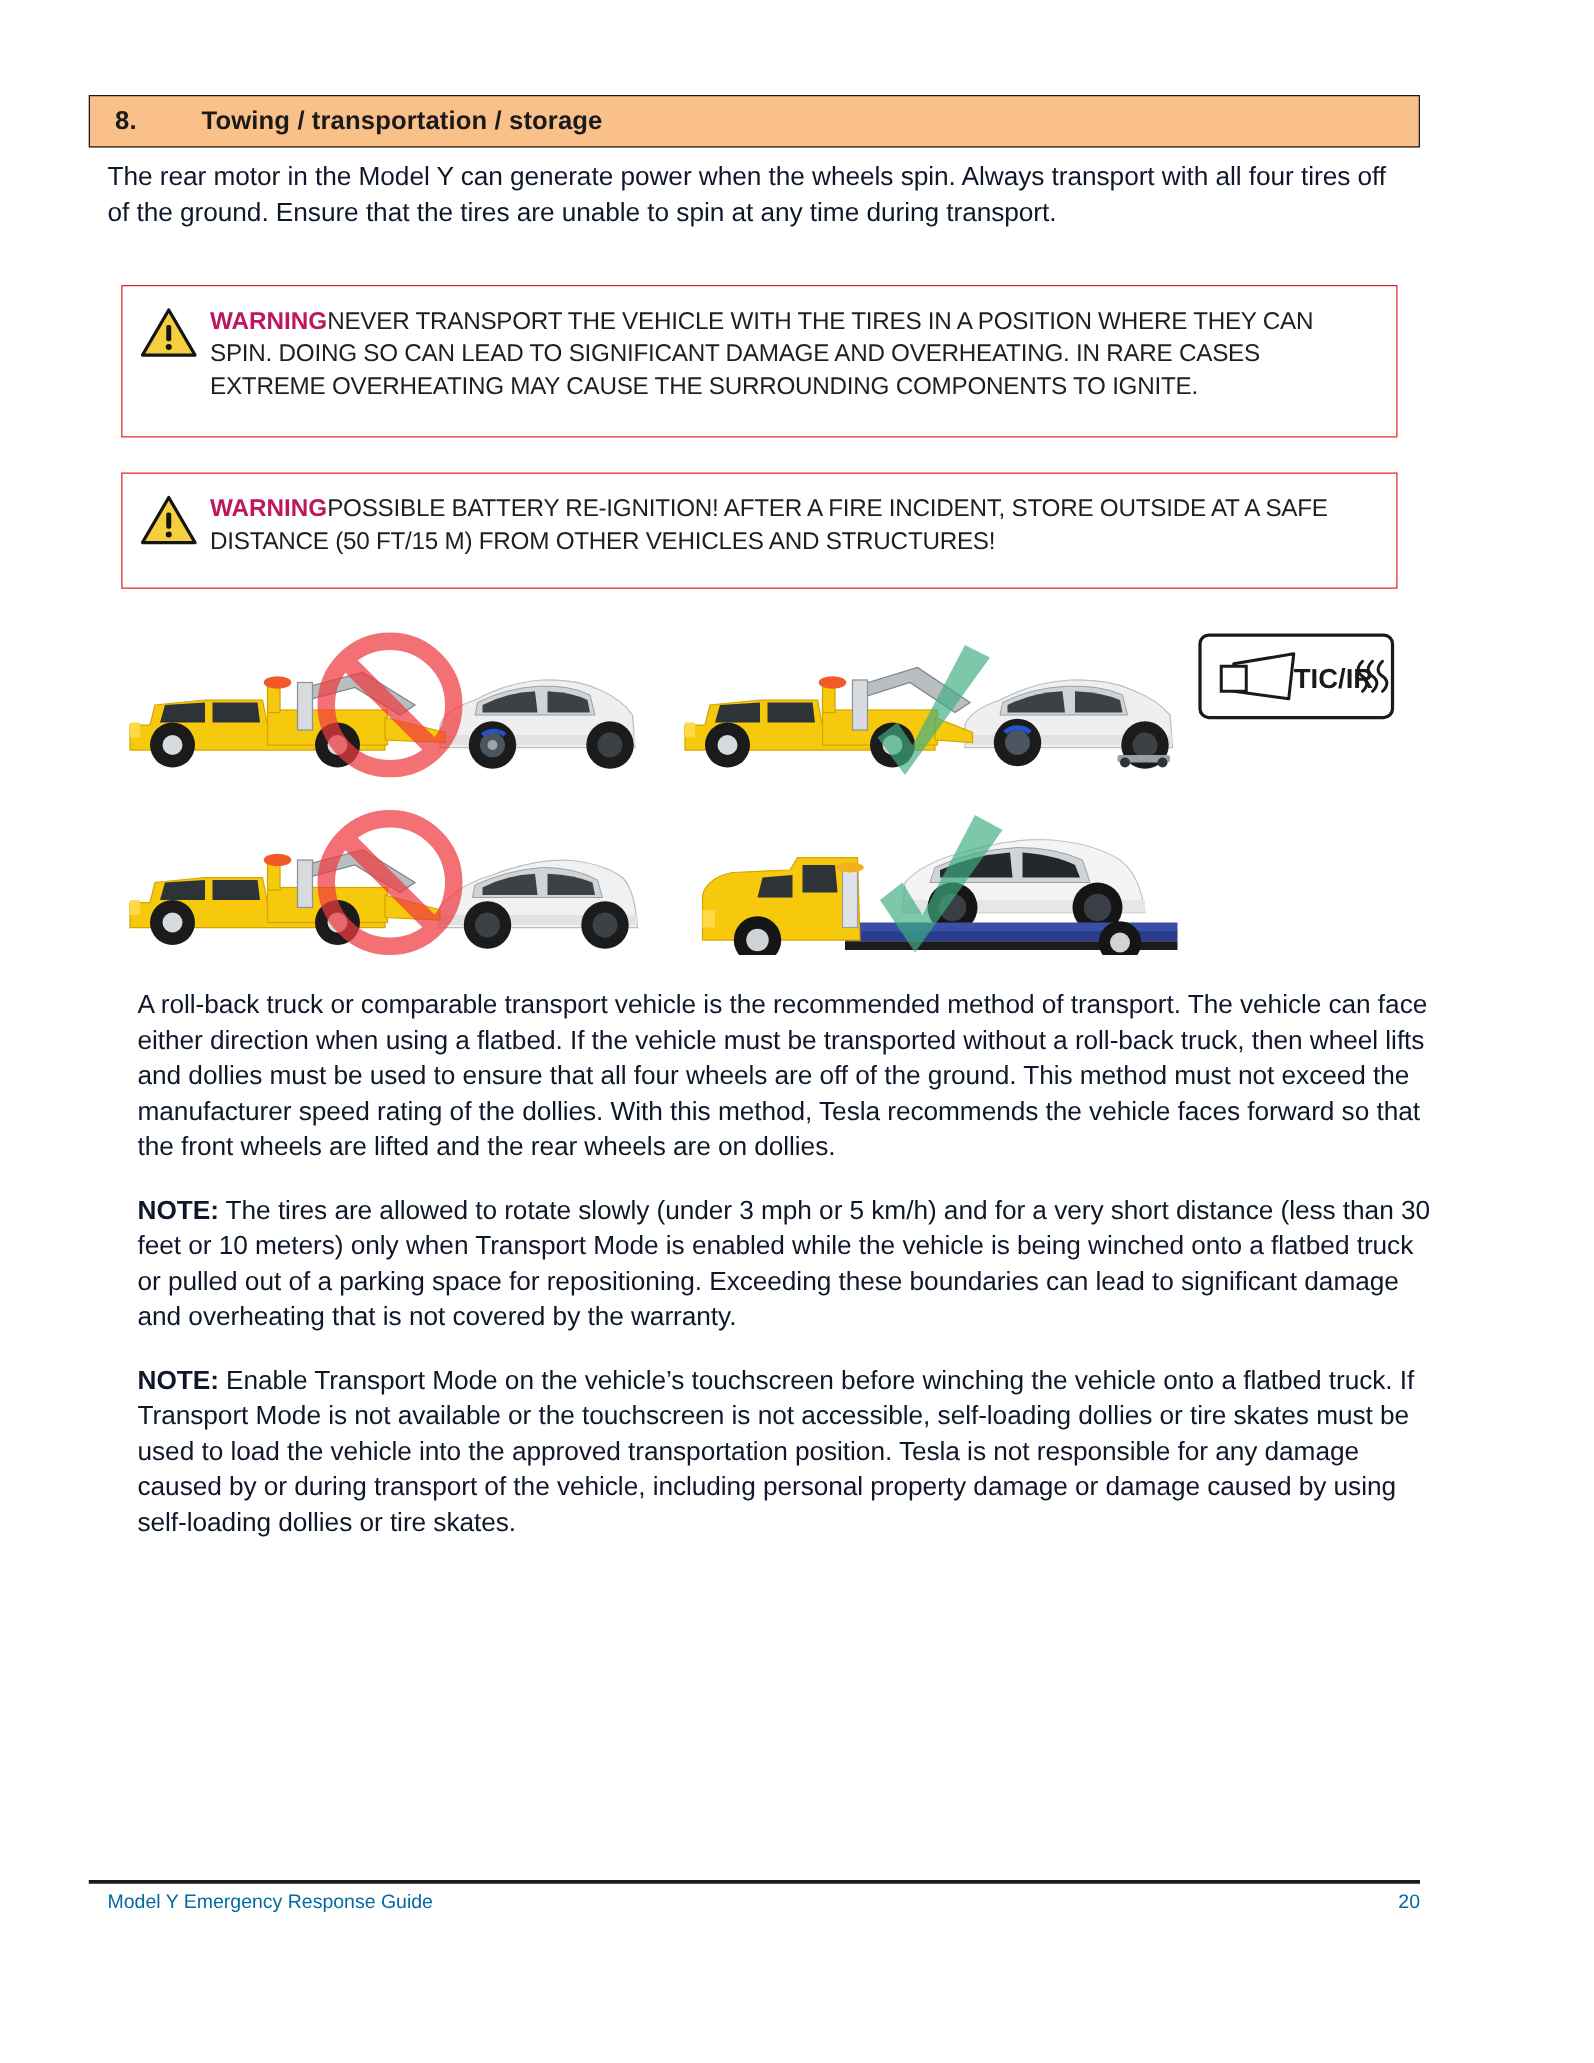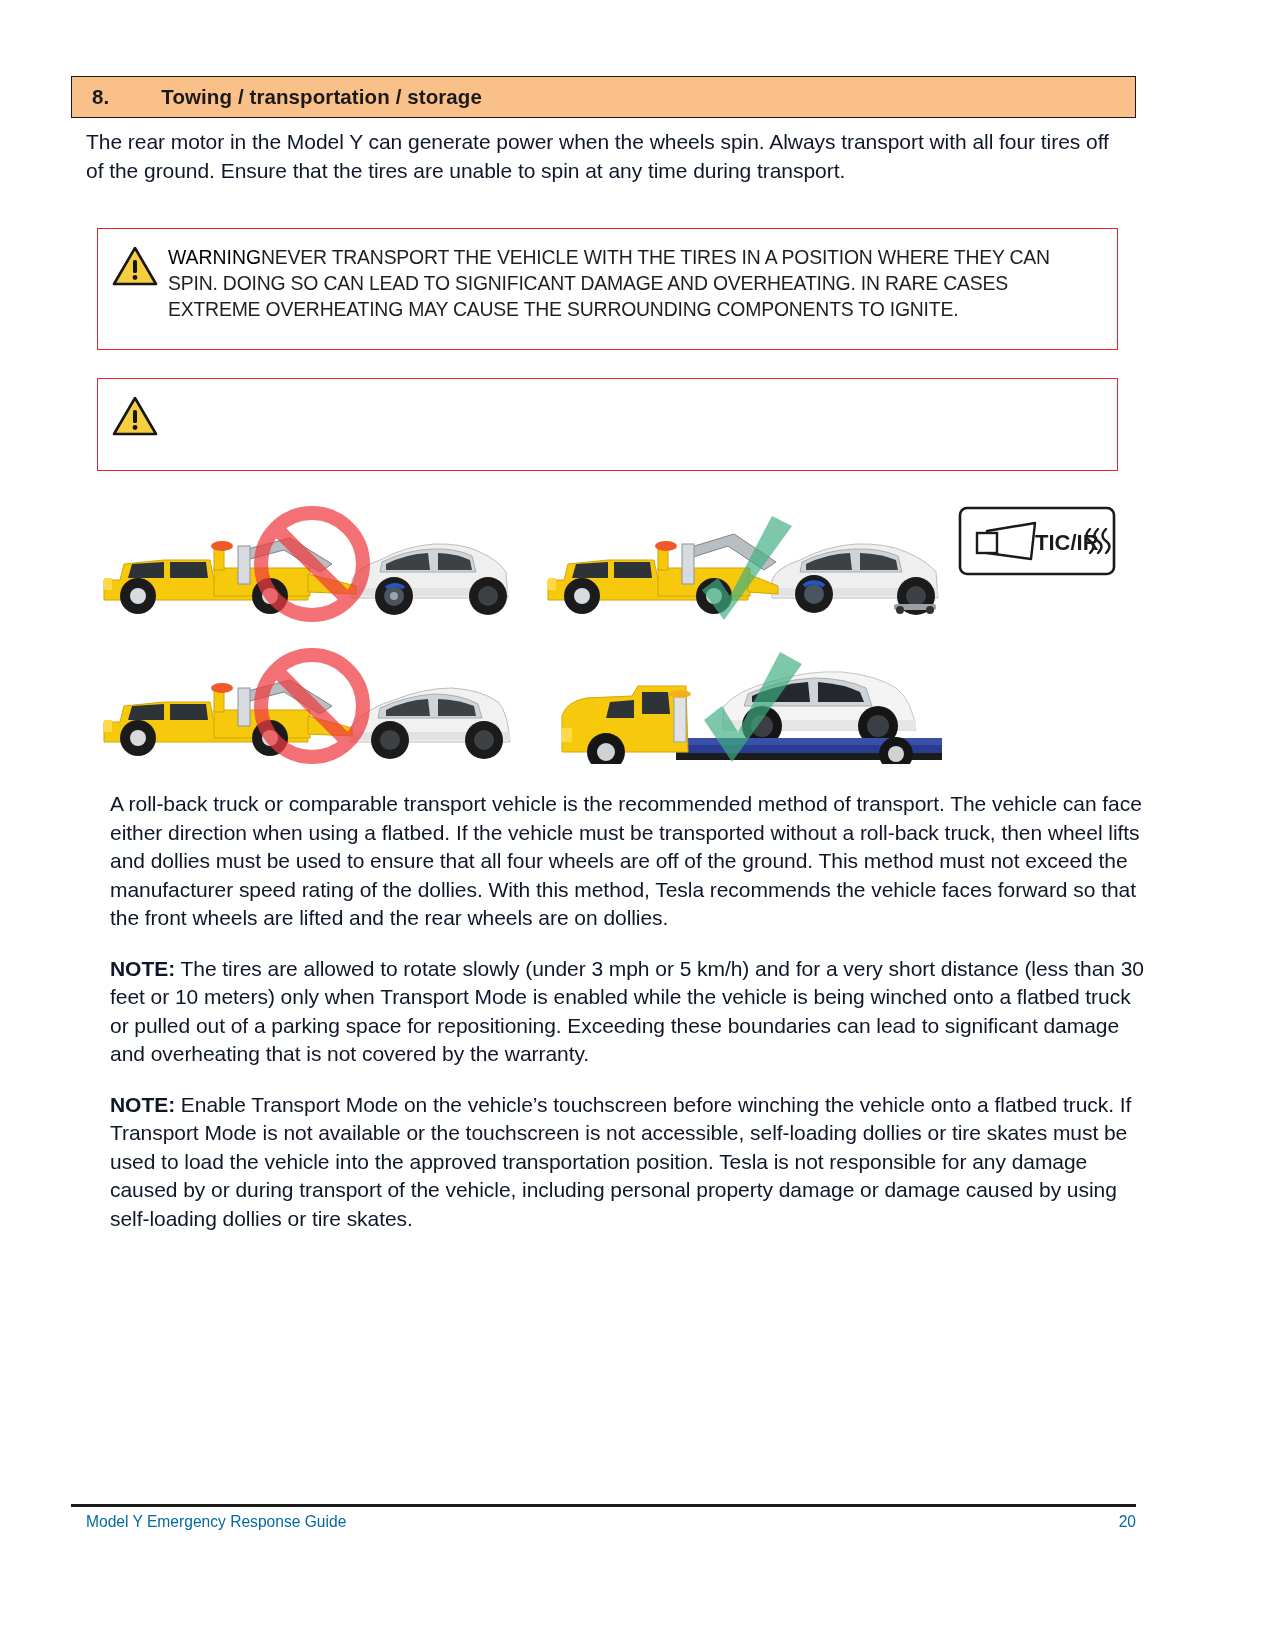--- a/index.html
+++ b/index.html
@@ -91,22 +91,22 @@
 
   .warn-text {
     flex: 1 1 auto;
     font-size: 19.4px;
     line-height: 26px;
     letter-spacing: -0.2px;
     color: #1f1f1f;
     padding-top: 2px;
   }
   .warn-text .wlabel {
-    color: #000000;
-    font-weight: normal;
+    color: #be185d;
+    font-weight: bold;
     letter-spacing: 0px;
   }
 
   
   .figures {
     position: absolute;
     left: 86px;
     top: 484px;
     width: 1045px;
     height: 295px;
@@ -178,20 +178,23 @@
     </div>
   </div>
 
   <div class="warn-box" id="warn-2">
     <div class="warn-icon">
       <svg width="46" height="41" viewBox="0 0 46 41">
         <path d="M23 2 L44 38 L2 38 Z" fill="#f5cf3f" stroke="#151515" stroke-width="2.6" stroke-linejoin="round"></path>
         <rect x="21" y="14" width="4" height="13" rx="1.6" fill="#151515"></rect>
         <circle cx="23" cy="31.5" r="2.4" fill="#151515"></circle>
       </svg>
+    </div>
+    <div class="warn-text">
+      <span class="wlabel">WARNING</span><span>POSSIBLE BATTERY RE-IGNITION! AFTER A FIRE INCIDENT, STORE OUTSIDE AT A SAFE DISTANCE (50 FT/15 M) FROM OTHER VEHICLES AND STRUCTURES!</span>
     </div>
   </div>
 
   <div class="figures">
 
     <div class="fig" id="fig-tl">
       <svg viewBox="0 0 420 120" xmlns="http://www.w3.org/2000/svg">
 
         <g>
           <path d="M258 96 L258 78 Q262 66 286 58 Q312 44 340 42 Q368 41 386 50 Q404 58 412 70 L414 96 Z" fill="#efefef" stroke="#bdbdbd" stroke-width="1"></path>

